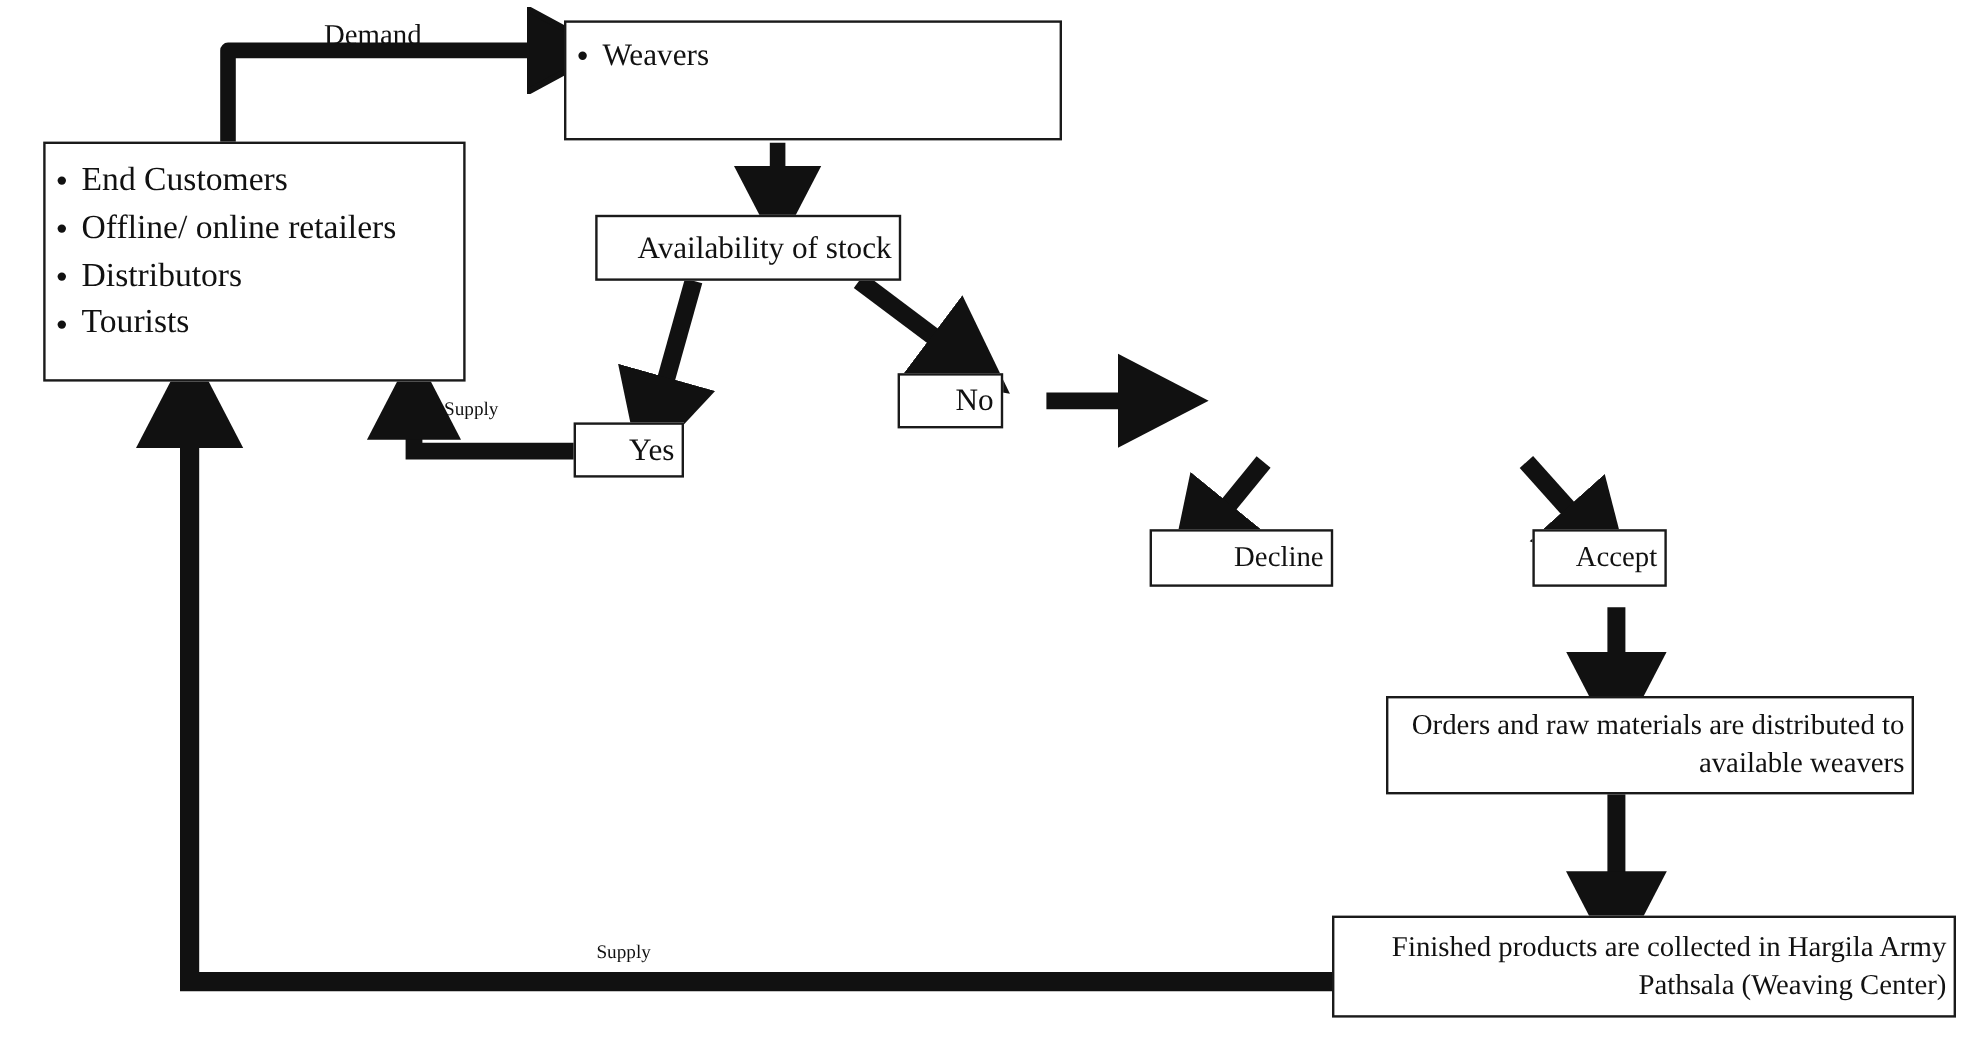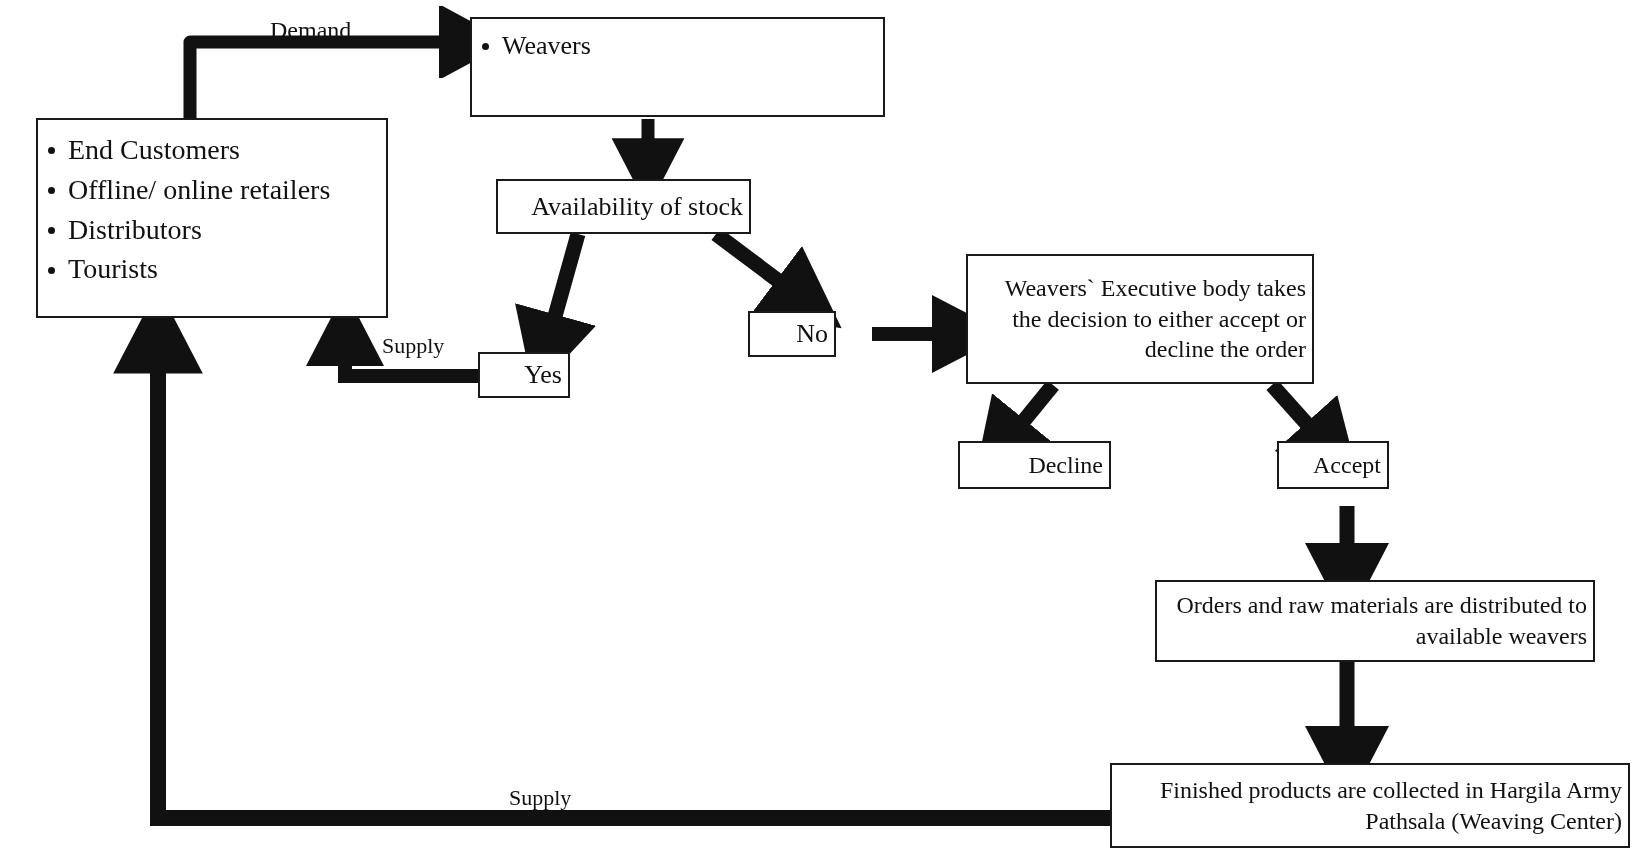--- a/index.html
+++ b/index.html
@@ -71,21 +71,21 @@
   .edge-label {
     position: absolute;
     color: #111111;
     white-space: nowrap;
     z-index: 4;
     background: transparent;
   }
   .f28 { font-size: 28px; }
   .f26 { font-size: 26px; }
   .f24 { font-size: 24px; }
-  .f22 { font-size: 22px; margin-left: 12px; }
+  .f22 { font-size: 16px; }
 </style>
 </head>
 <body>
 
 <div id="canvas">
 
   <svg id="svg-layer" viewBox="0 0 1647 868" xmlns="http://www.w3.org/2000/svg">
     <defs>
       <marker id="ah" markerWidth="6" markerHeight="6" refX="2.6" refY="3" orient="auto" markerUnits="strokeWidth">
         <path d="M0,0.2 L5.4,3 L0,5.8 Z" fill="#111111"></path>
@@ -160,23 +160,20 @@
   </div>
 
   <div class="node f26" style="left:478px; top:352px; width:92px; height:46px;">
     <span class="txt">Yes</span>
   </div>
 
   <div class="node f26" style="left:748px; top:311px; width:88px; height:46px;padding-left:28px;">
     <span class="txt">No</span>
   </div>
 
-  <div class="node f24" style="left:966px; top:254px; width:348px; height:130px;">
-    <span class="txt">Weavers` Executive body takes the decision to either accept or decline the order</span>
-  </div>
 
   <div class="node f24" style="left:958px; top:441px; width:153px; height:48px;">
     <span class="txt">Decline</span>
   </div>
 
   <div class="node f24" style="left:1277px; top:441px; width:112px; height:48px;">
     <span class="txt">Accept</span>
   </div>
 
   <div class="node f24" style="left:1155px; top:580px; width:440px; height:82px;">

